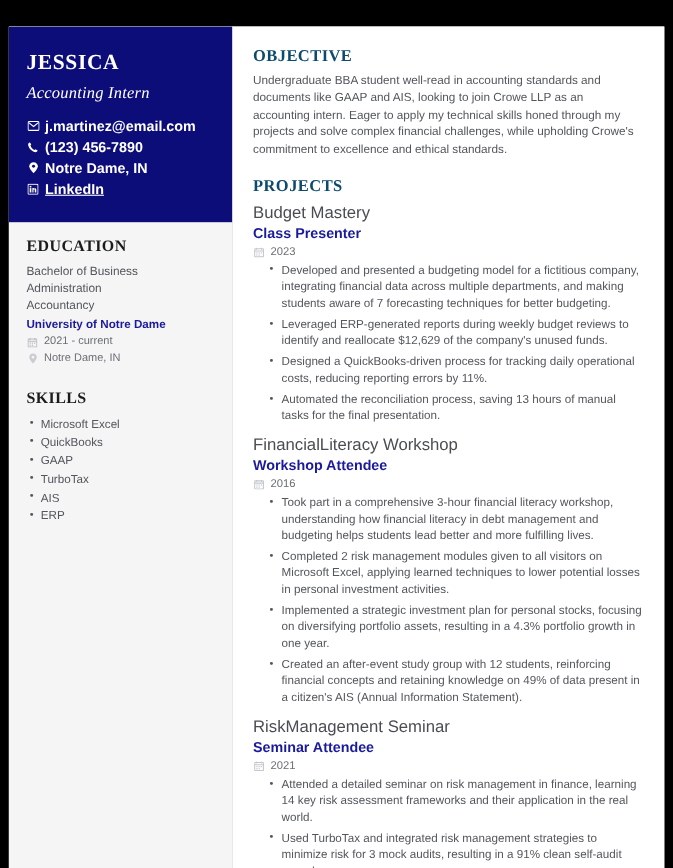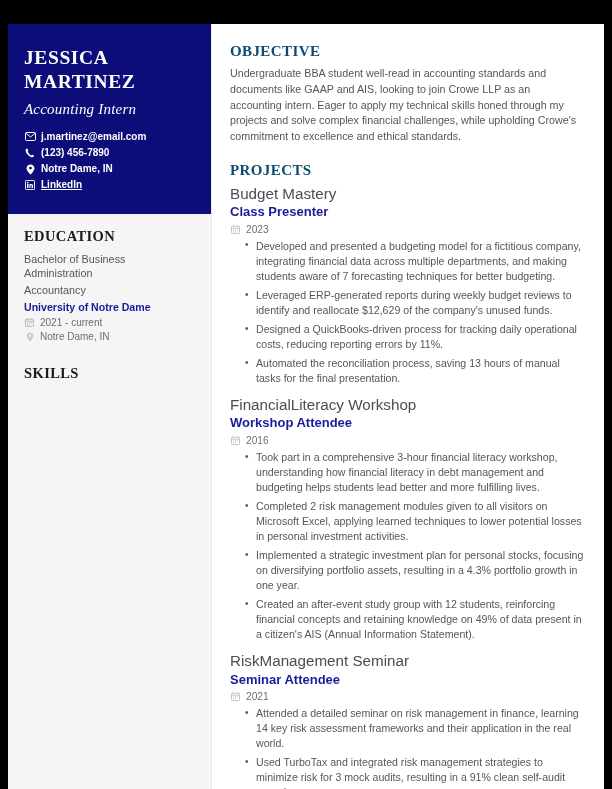--- a/index.html
+++ b/index.html
@@ -55,21 +55,21 @@
     font-style: italic;
     font-size: 15px;
     line-height: 1.2;
     margin: 0 0 14px 0;
     letter-spacing: 0.2px;
   }
   .contact-list { margin: 0; padding: 0; list-style: none; }
   .contact-item {
     display: flex;
     align-items: center;
-    font-size: 10px;
+    font-size: 13px;
     font-weight: bold;
     line-height: 1.05;
     margin-bottom: 5.5px;
     color: #ffffff;
   }
   .contact-item .ico {
     width: 12px;
     flex: 0 0 12px;
     margin-right: 5px;
     display: inline-flex;
@@ -224,21 +224,20 @@
 <body>
 
 <div class="page">
   <div class="columns">
 
     <aside class="sidebar">
 
       <div class="identity">
         <h1 class="name">
           <span>JESSICA</span><br>
-          <span>MARTINEZ</span>
         </h1>
         <div class="role">Accounting Intern</div>
 
         <ul class="contact-list">
           <li class="contact-item">
             <span class="ico">
               <svg width="11" height="9" viewBox="0 0 11 9">
                   <rect x="0.5" y="0.5" width="10" height="8" rx="1" fill="none" stroke="#ffffff" stroke-width="1"></rect>
                   <path d="M0.8 1.2 L5.5 5 L10.2 1.2" fill="none" stroke="#ffffff" stroke-width="1"></path>
                 </svg>
@@ -305,20 +304,28 @@
                   <path d="M4 0.4 C2.1 0.4 0.6 1.9 0.6 3.8 C0.6 6.1 4 9.5 4 9.5 C4 9.5 7.4 6.1 7.4 3.8 C7.4 1.9 5.9 0.4 4 0.4 Z" fill="#c9ccd1"></path>
                   <circle cx="4" cy="3.7" r="1.2" fill="#f5f5f5"></circle>
                 </svg>
             </span>
             <span>Notre Dame, IN</span>
           </div>
         </section>
 
         <section class="skills-block">
           <h2 class="side-heading">SKILLS</h2>
+          <ul class="skill-list">
+            <li>Microsoft Excel</li>
+            <li>QuickBooks</li>
+            <li>GAAP</li>
+            <li>TurboTax</li>
+            <li>AIS</li>
+            <li>ERP</li>
+          </ul>
         </section>
 
       </div>
     </aside>
 
     <main class="main">
 
       <section>
         <h2 class="main-heading">OBJECTIVE</h2>
         <p class="objective-text">Undergraduate BBA student well-read in accounting standards and documents like GAAP and AIS, looking to join Crowe LLP as an accounting intern. Eager to apply my technical skills honed through my projects and solve complex financial challenges, while upholding Crowe's commitment to excellence and ethical standards.</p>

